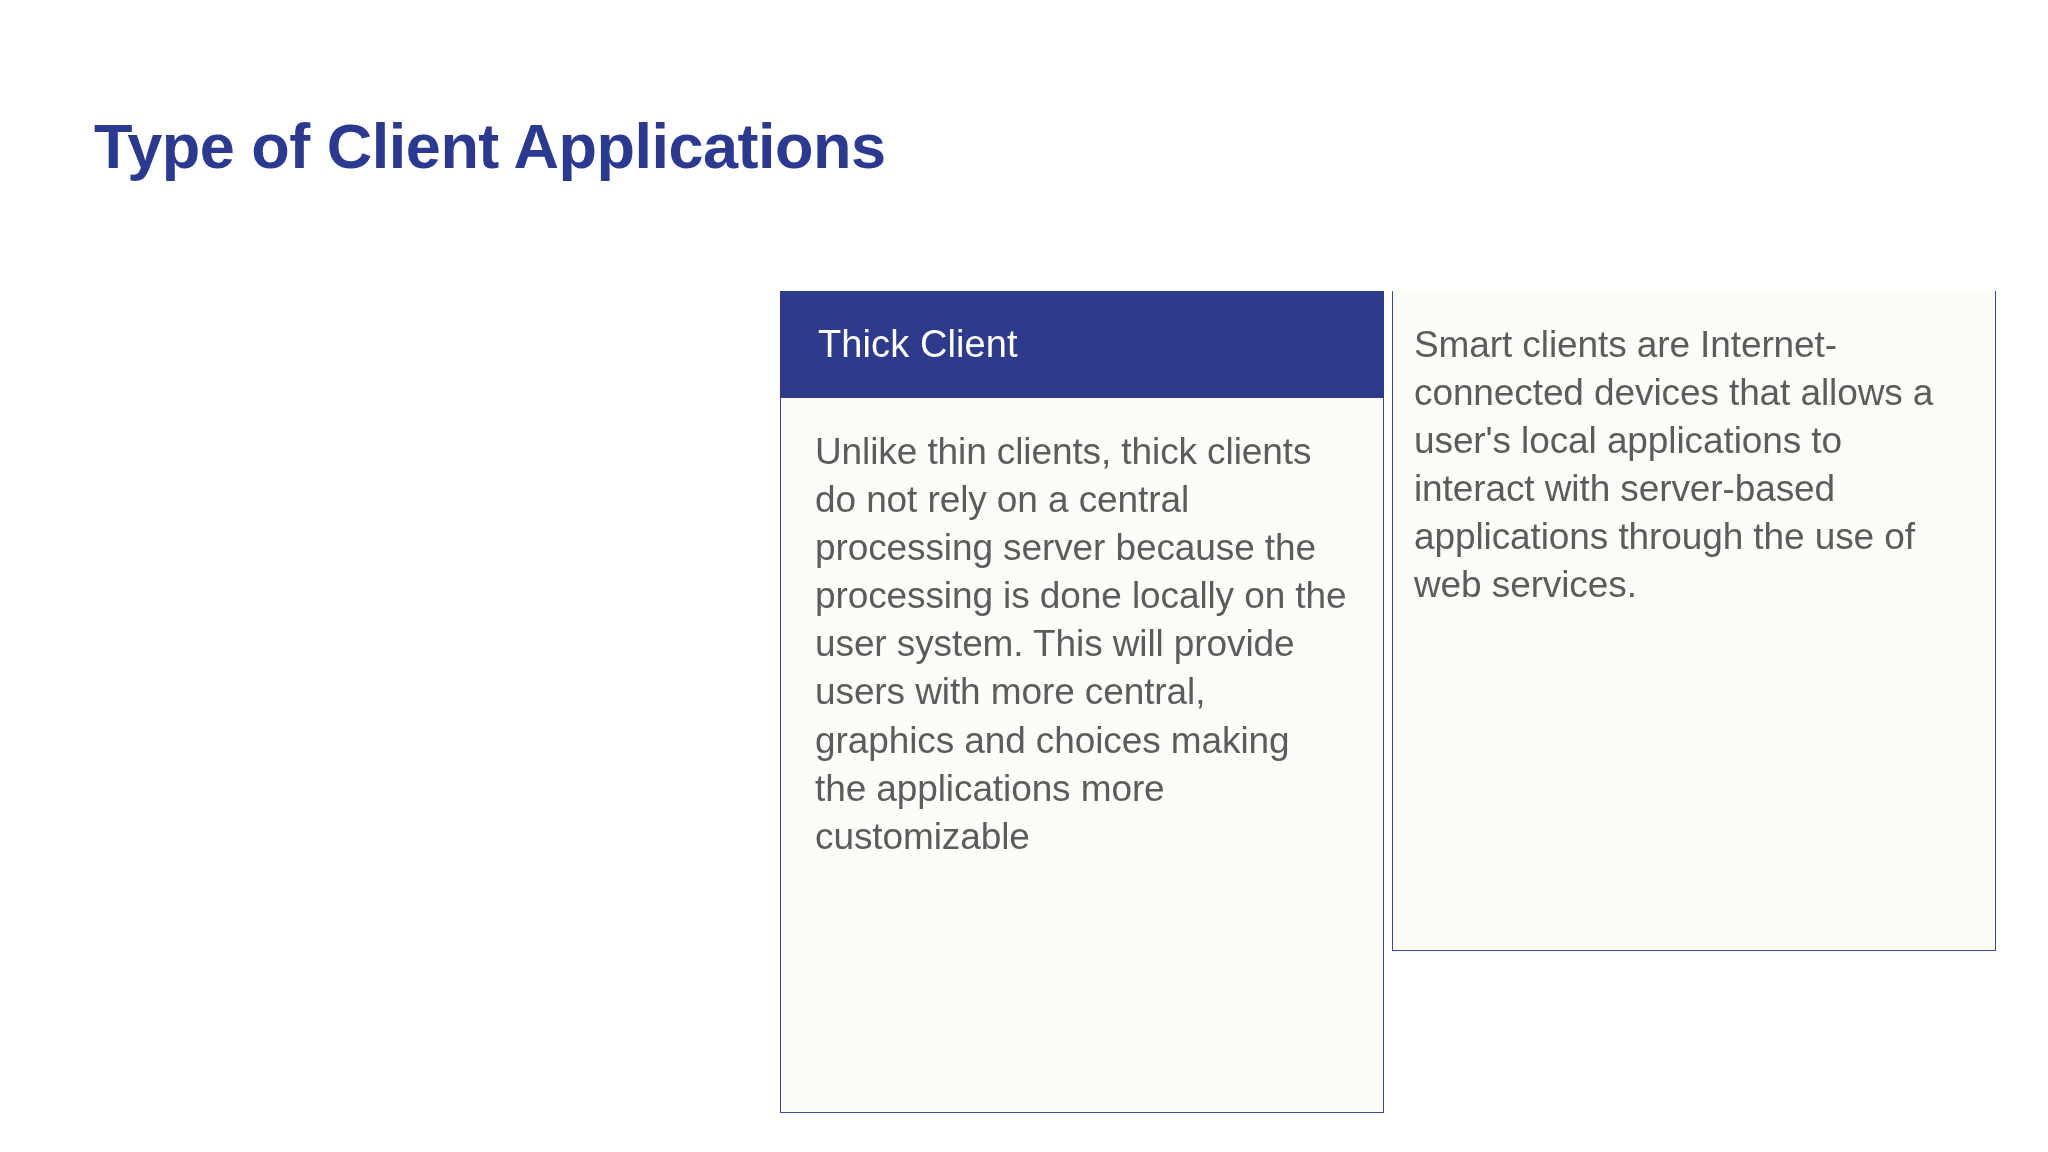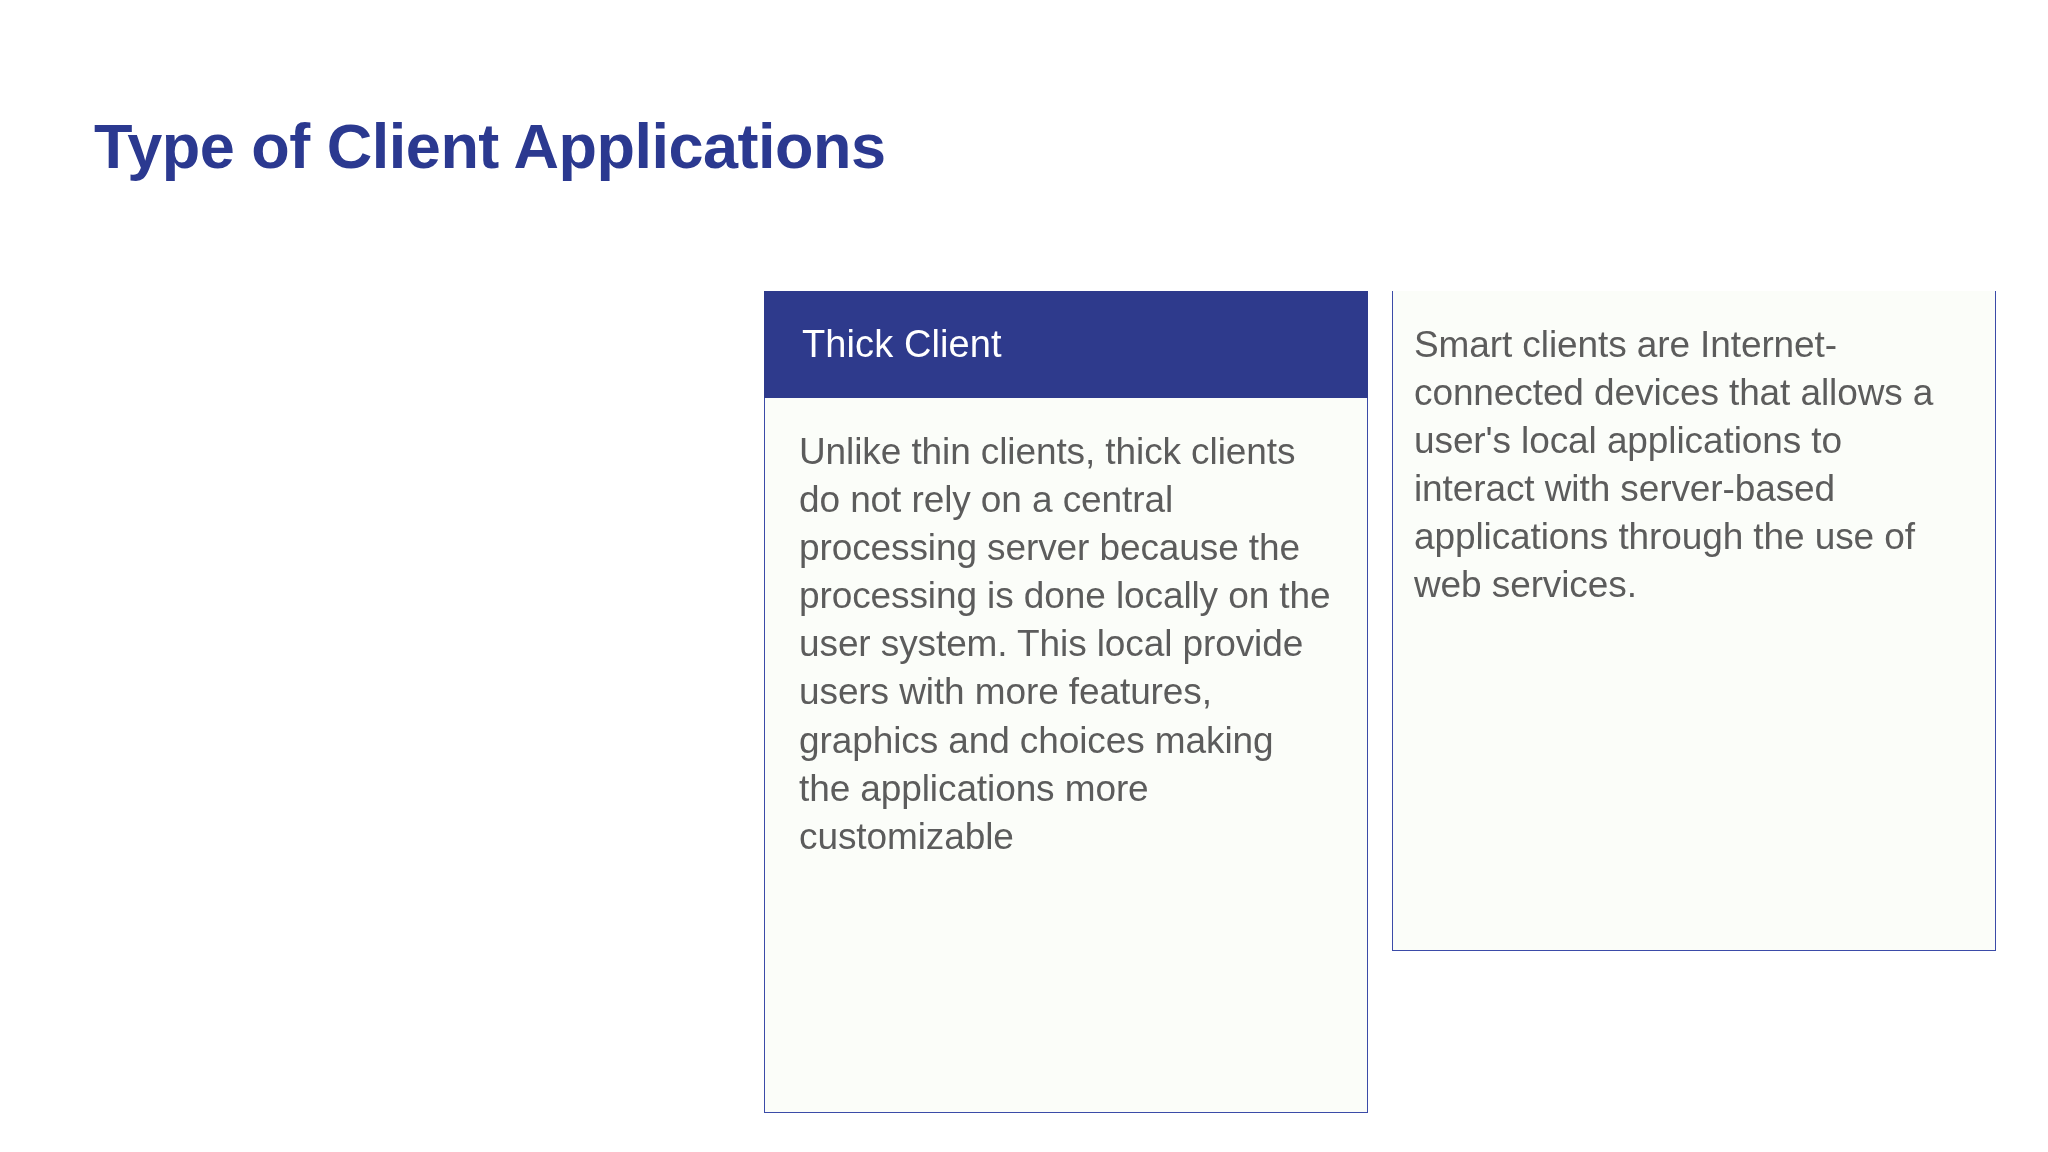--- a/index.html
+++ b/index.html
@@ -74,21 +74,21 @@
     left: 96px;
     top: 291px;
     width: 600px;
   }
   #card-thin-web-client .card-header { height: 107px; width: 600px; }
   #card-thin-web-client .card-body   { height: 659px; width: 600px; }
   #card-thin-web-client .card-body p { color: #1a1a1a; }
 
   
   #card-thick-client {
-    left: 764px;
+    left: 780px;
     top: 291px;
     width: 604px;
   }
   #card-thick-client .card-header { height: 107px; width: 604px; }
   #card-thick-client .card-body   { height: 715px; width: 604px; }
   #card-thick-client .card-body p { color: #5c5c5c; }
 
   
   #card-smart-rich-client {
     left: 1392px;
@@ -103,21 +103,21 @@
 <body>
 
 <div id="slide">
 
   <div id="page-title">Type of Client Applications</div>
 
 
   <div class="card" id="card-thick-client">
     <div class="card-header">Thick Client</div>
     <div class="card-body">
-      <p>Unlike thin clients, thick clients do not rely on a central processing server because the processing is done locally on the user system. This local provide users with more features, graphics and choices making the applications more customizable </p>
+      <p>Unlike thin clients, thick clients do not rely on a central processing server because the processing is done locally on the user system. This will provide users with more central, graphics and choices making the applications more customizable </p>
     </div>
   </div>
 
   <div class="card" id="card-smart-rich-client">
     <div class="card-body">
       <p>Smart clients are Internet-connected devices that allows a user's local applications to interact with server-based applications through the use of web services.</p>
     </div>
   </div>
 
 </div>

